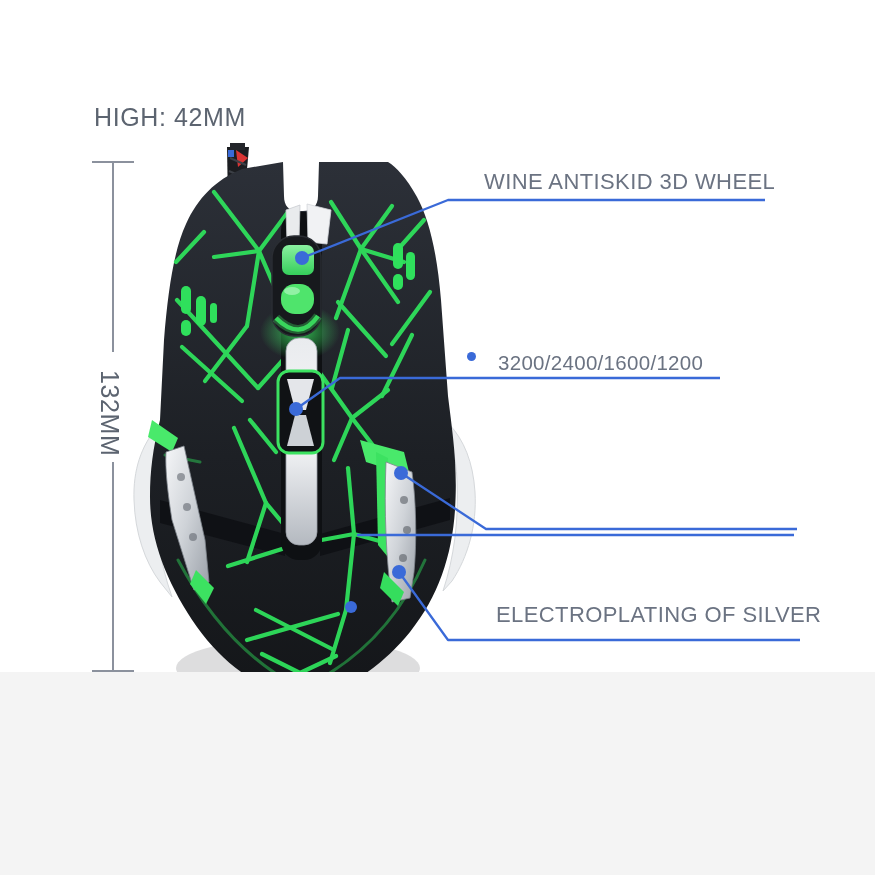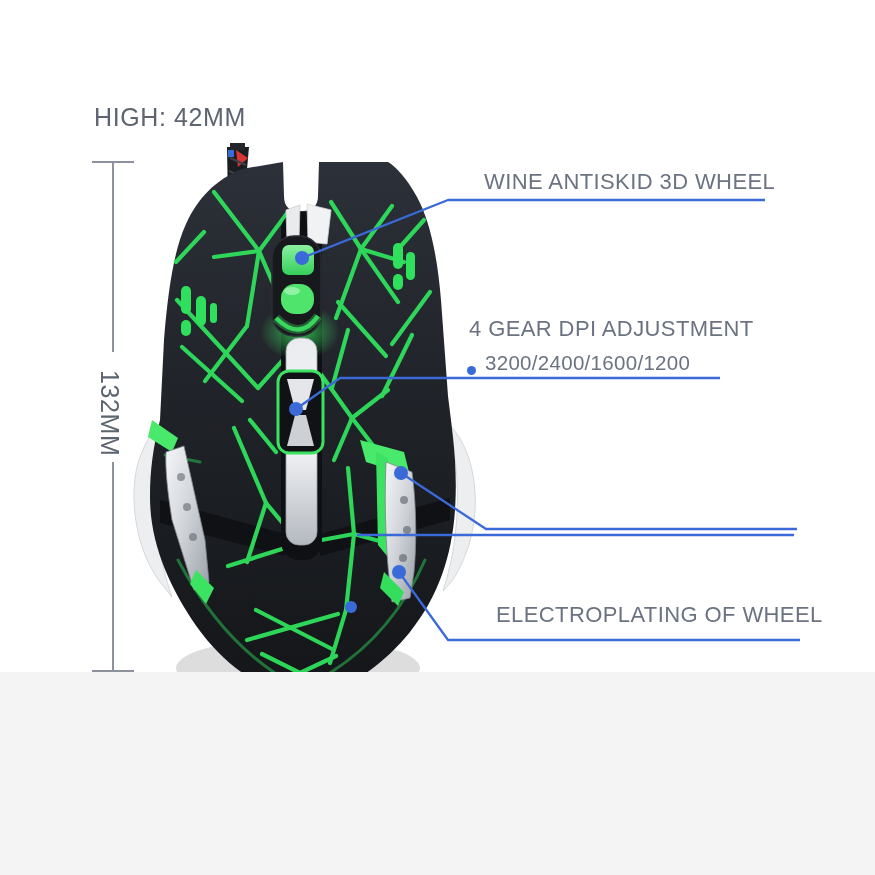--- a/index.html
+++ b/index.html
@@ -26,21 +26,21 @@
   }
   .lbl-high{left:94px;top:103px;}
   .lbl-132{
     left:95px;top:370px;
     writing-mode:vertical-rl;text-orientation:mixed;
   }
   .lbl-76{left:207px;top:722px;width:90px;text-align:center;}
   .lbl-wheel{left:484px;top:169px;}
   .lbl-dpi{left:469px;top:316px;}
   .lbl-dpi-sub{
-    left:467px;top:351px;display:flex;align-items:flex-end;gap:9px;
+    left:467px;top:351px;display:flex;align-items:flex-start;gap:22px;
     font-size:20.5px;letter-spacing:.3px;
   }
   .bullet-dot{
     width:9px;height:9px;border-radius:50%;
     background:var(--accent-blue);flex:0 0 auto;margin-top:1px;
   }
   .lbl-light{left:510px;top:493px;}
   .lbl-plating{left:496px;top:602px;}
   .blue-line{stroke:var(--accent-blue);stroke-width:2.3;fill:none;stroke-linejoin:round;}
   .blue-dot{fill:var(--accent-blue);}
@@ -233,20 +233,19 @@
       <circle class="blue-dot" cx="351" cy="607" r="6"></circle>
     </g>
   </svg>
 
   <div class="lbl dim lbl-high">HIGH: 42MM</div>
   <div class="lbl dim lbl-132">132MM</div>
   <div class="lbl dim lbl-76">76MM</div>
 
   <div class="lbl lbl-wheel">WINE ANTISKID 3D WHEEL</div>
 
-  <div class="lbl lbl-dpi">4 GEAR DPI ADJUSTMENT</div>
   <div class="lbl lbl-dpi-sub">
     <span class="bullet-dot"></span>
     <span>3200/2400/1600/1200</span>
   </div>
 
-  <div class="lbl lbl-plating">ELECTROPLATING OF WHEEL</div>
+  <div class="lbl lbl-plating">ELECTROPLATING OF SILVER</div>
 </div>
 
 </body></html>

